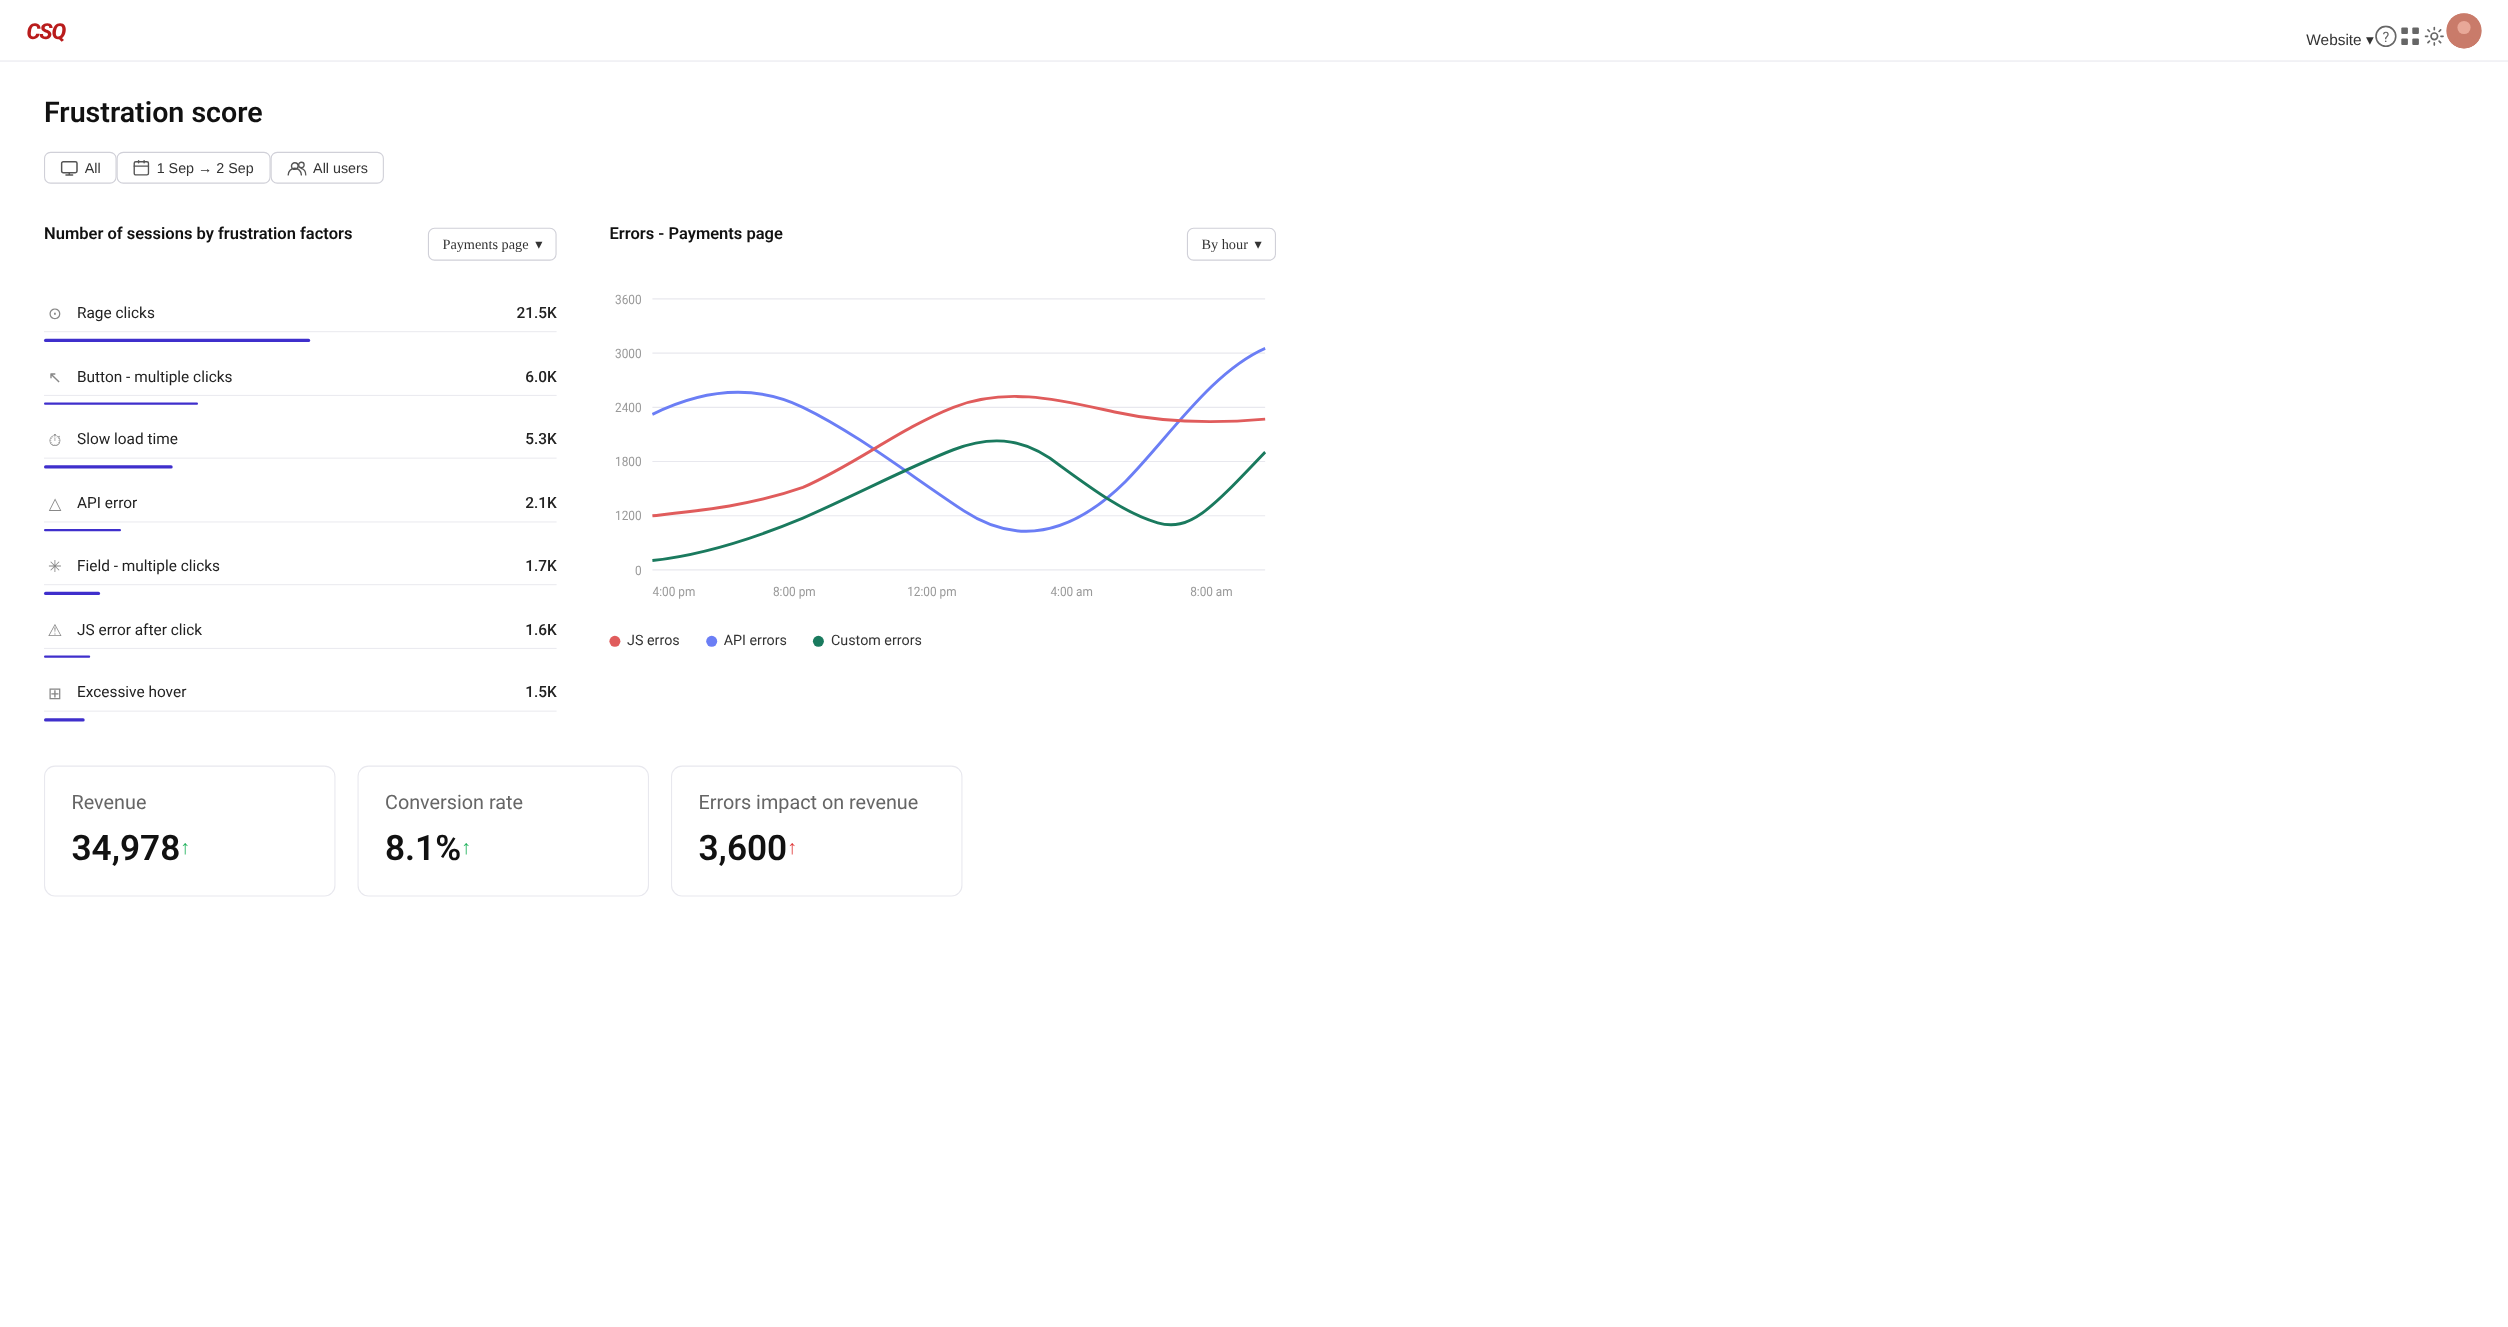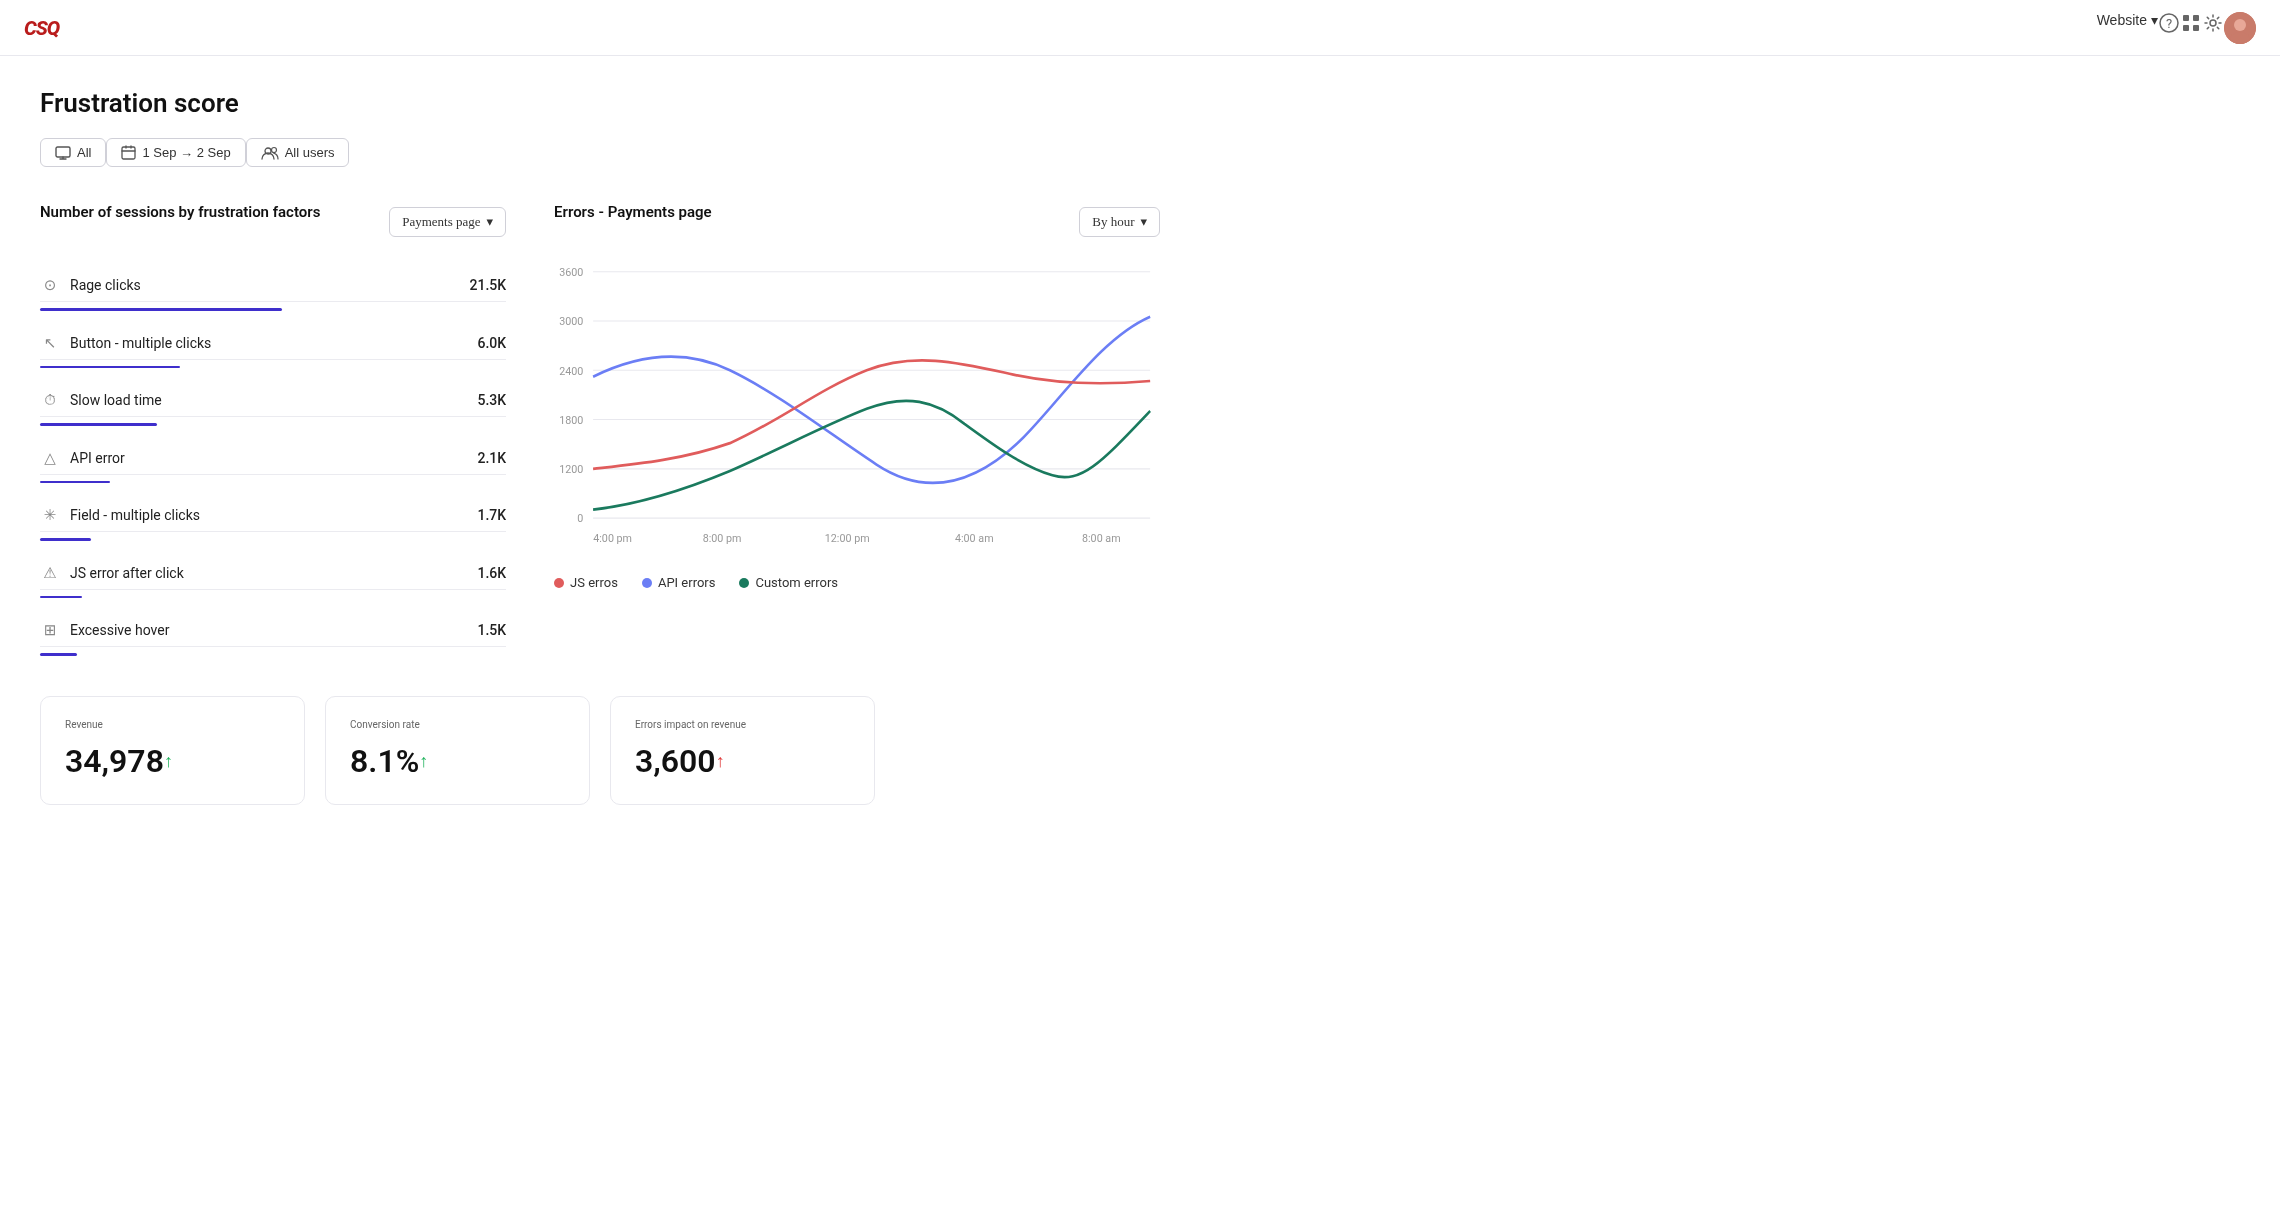--- a/index.html
+++ b/index.html
@@ -21,21 +21,21 @@
       background: #fff;
     }
     .topnav-left { display: flex; align-items: center; gap: 12px; }
     .logo {
       font-weight: 800;
       font-size: 20px;
       color: #b91c1c;
       letter-spacing: -1px;
       font-style: italic;
     }
-    .topnav-right { display: flex; align-items: flex-start; gap: 0; }
+    .topnav-right { display: flex; align-items: flex-end; gap: 0; }
     .nav-website-btn {
       display: flex; align-items: center; gap: 4px;
       font-size: 14px; color: #333; cursor: pointer;
       background: none; border: none;
     }
     .nav-icon { width: 22px; height: 22px; display: flex; align-items: center; justify-content: center; cursor: pointer; color: #555; }
     .avatar { width: 32px; height: 32px; border-radius: 50%; background: #c97b6a; overflow: hidden; display: flex; align-items: center; justify-content: center; }
 
     
     .main { padding: 32px 40px; max-width: 1200px; }
@@ -105,21 +105,21 @@
       grid-template-columns: repeat(4, 1fr);
       gap: 20px;
       margin-top: 16px;
     }
     .metric-card {
       border: 1px solid #e8e8ee;
       border-radius: 10px;
       padding: 22px 24px 24px;
       background: #fff;
     }
-    .metric-label { font-size: 10px; color: #666; margin-bottom: 12px; }
+    .metric-label { font-size: 18px; color: #666; margin-bottom: 12px; }
     .metric-value { font-size: 32px; font-weight: 600; color: #111; display: flex; align-items: center; gap: 0; }
     .arrow-up { color: #22b35e; font-size: 18px; }
     .arrow-down { color: #3b60f5; font-size: 18px; }
     .arrow-up-red { color: #e03a3a; font-size: 18px; }
 
     
     .y-label { font-size: 11px; fill: #999; }
     .x-label { font-size: 11px; fill: #999; }
   </style>
 </head>

